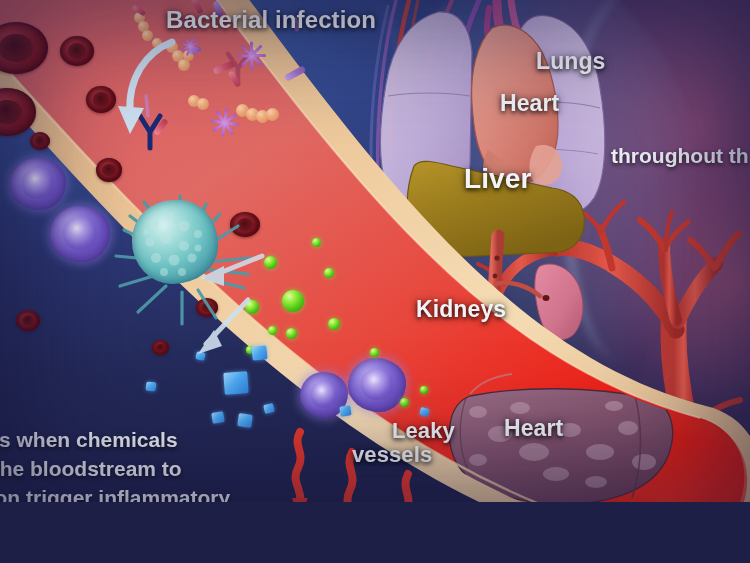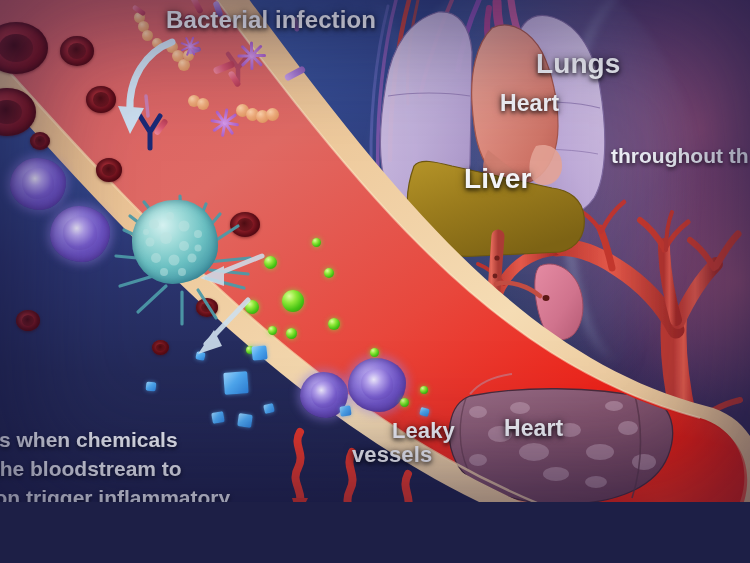--- a/index.html
+++ b/index.html
@@ -482,26 +482,27 @@
 
   <svg width="120" height="140" style="position:absolute;left:100px;top:34px;">
     <g>
       <path d="M72 8 C 46 18 28 44 30 78" stroke="#cfe2f2" stroke-width="7" fill="none" stroke-linecap="round"></path>
       <path d="M18 72 L 30 100 L 44 74 Z" fill="#cfe2f2"></path>
     </g>
   </svg>
 
   <div class="lbl" style="left:166px;top:6px;font-size:24px;">Bacterial infection</div>
 
-  <div class="lbl" style="left:536px;top:48px;font-size:28px;">Lungs</div>
+  <div class="lbl" style="left:536px;top:48px;font-size:23px;">Lungs</div>
 
   <div class="lbl" style="left:500px;top:90px;font-size:23px;">Heart</div>
 
   <div class="lbl" style="left:464px;top:163px;font-size:28px;">Liver</div>
 
+  <div class="lbl" style="left:416px;top:296px;font-size:23px;">Kidneys</div>
 
   <div class="lbl" style="left:358px;top:418px;font-size:22px;padding-left:34px;">Leaky</div>
   <div class="lbl" style="left:352px;top:442px;font-size:22px;">vessels</div>
 
   <div class="lbl" style="left:504px;top:415px;font-size:23px;">Heart</div>
 
   <div class="para" style="left:611px;top:141px;">throughout th</div>
 
   <div class="para" style="left:-22px;top:425px;">urs when chemicals</div>
   <div class="para" style="left:-26px;top:454px;">o the bloodstream to</div>

